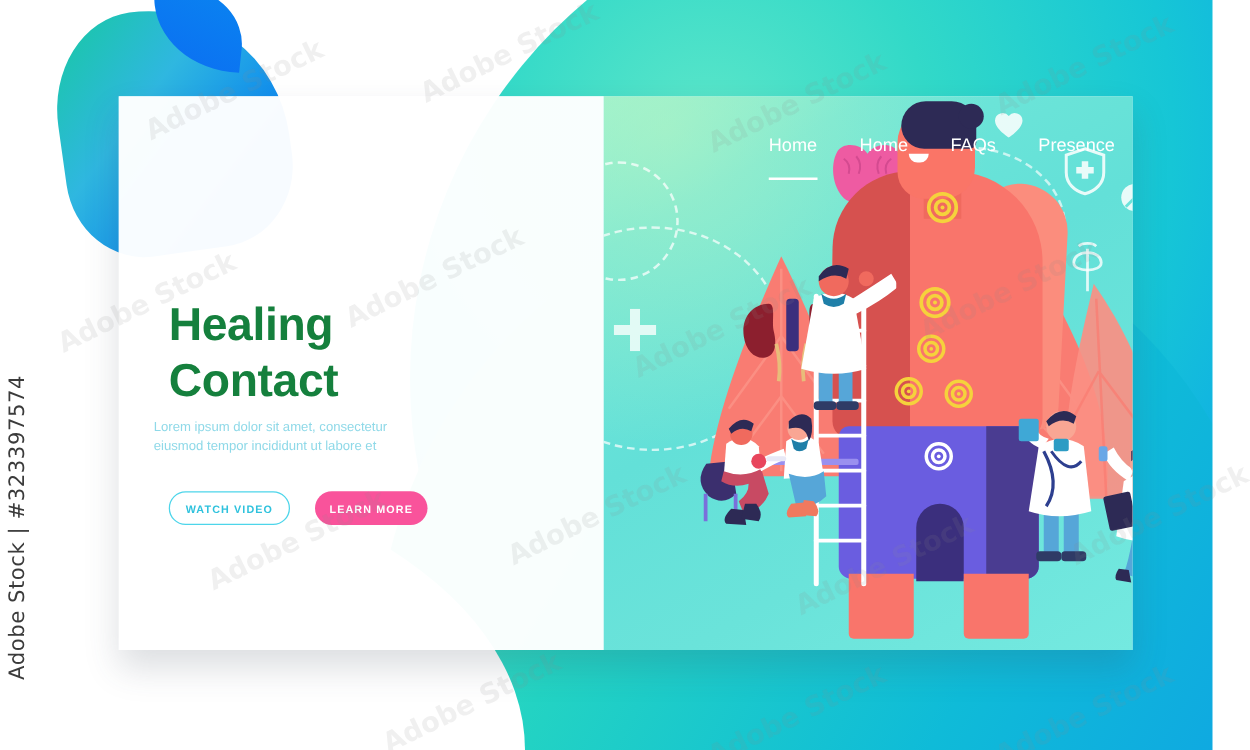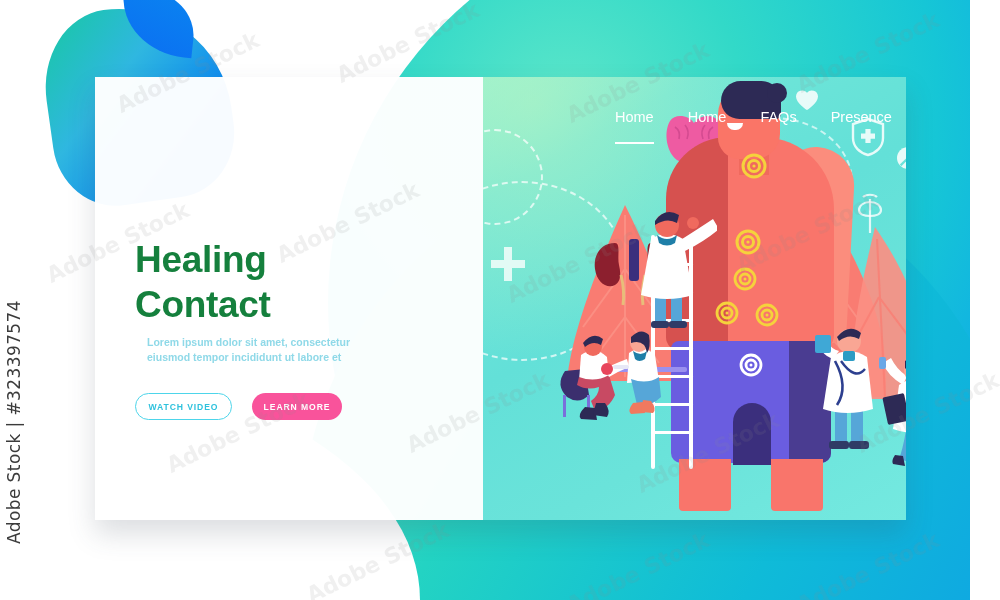--- a/index.html
+++ b/index.html
@@ -106,22 +106,22 @@
   .leg-r { left:288px; border-radius:0 0 4px 4px; }
   .ladder-rail { position:absolute; background:#ffffff; border-radius:3px; }
   .ladder-step { position:absolute; background:#ffffff; height:3px; border-radius:2px; }
 
   
   .headline {
     position:absolute; left:40px; top:160px; width:300px;
     font-size:37px; line-height:1.22; font-weight:bold; color:#15803d; letter-spacing:-0.3px;
   }
   .subtext {
-    position:absolute; left:52px; top:258px; width:215px;
-    font-size:10.5px; line-height:1.45; color:#8fd9e8;font-weight:bold;
+    position:absolute; left:28px; top:258px; width:215px;
+    font-size:10.5px; line-height:1.45; color:#8fd9e8;
   }
   .btn-row { position:absolute; left:40px; top:316px; display:flex; gap:20px; align-items:center; }
   .btn {
     display:flex; align-items:center; justify-content:center;
     font-size:8.6px; letter-spacing:0.9px; font-weight:bold; cursor:pointer;
     border-radius:999px; white-space:nowrap;
   }
   .btn-outline { width:97px; height:27px; border:1.4px solid #4dd5ea; color:#2fc2dd; background:rgba(255,255,255,.4); }
   .btn-filled  { width:90px; height:27px; background:#f9539b; color:#fff; border:none; }
 

